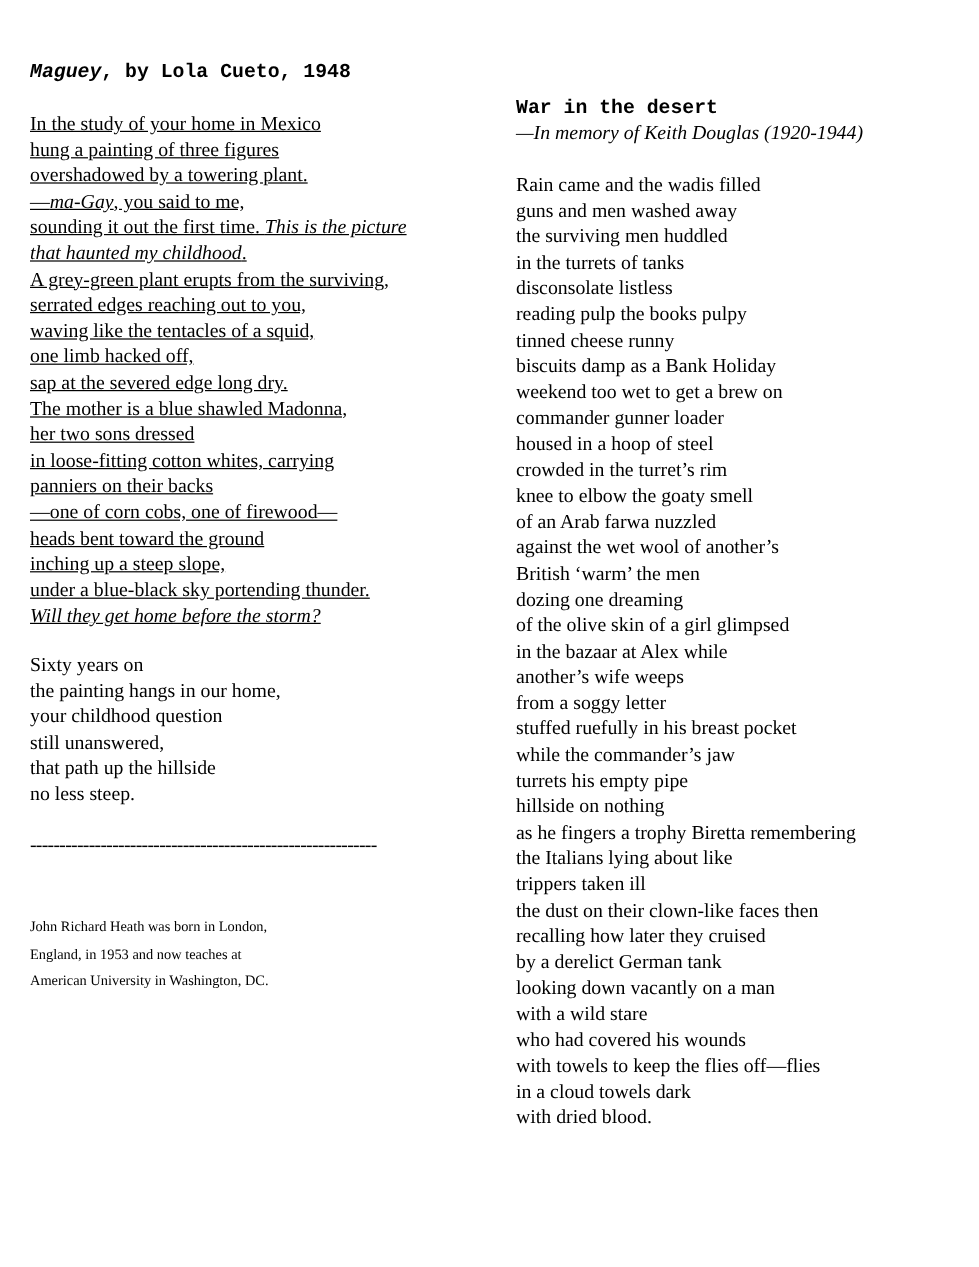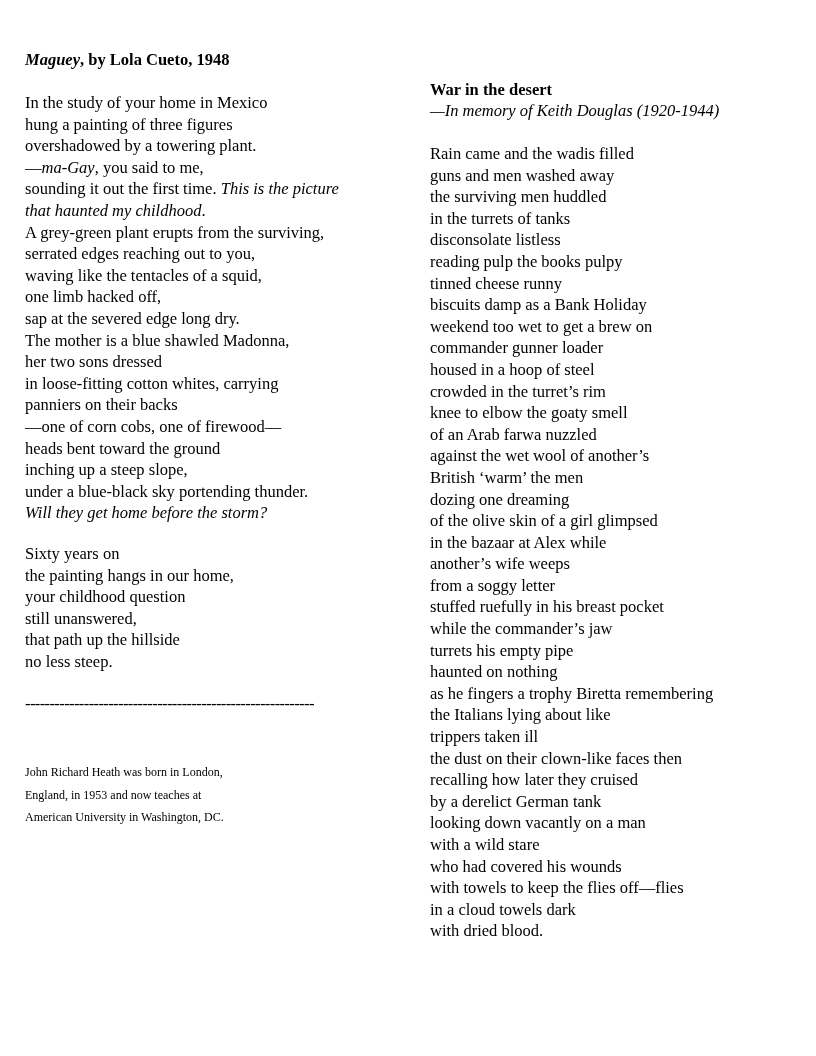--- a/index.html
+++ b/index.html
@@ -17,24 +17,24 @@
     color: #000000;
     line-height: 21.6px;
   }
   .col {
     position: absolute;
     top: 0;
   }
   .col-left { left: 25px; width: 380px; }
   .col-right { left: 430px; width: 380px; }
   .line { white-space: nowrap; min-height: 21.6px; }
-  .bold { font-weight: bold; }
+  .bold { font-weight: bold; font-family: Liberation Mono, monospace; }
   .ital { font-style: italic; }
   .title-left { position: absolute; top: 49px; left: 0; }
-  .stanza1 { position: absolute; top: 92px; left: 0; }
+  .stanza1 { position: absolute; top: 92px; left: 0; text-decoration: underline; }
   .stanza2 { position: absolute; top: 543px; left: 0; }
   .divider {
     position: absolute; top: 693px; left: 0;
     white-space: nowrap; letter-spacing: -0.6px;
   }
   .bio { position: absolute; top: 761px; left: 0; font-size: 12px; line-height: 22.5px; }
   .title-right { position: absolute; top: 79px; left: 0; }
   .subtitle-right { position: absolute; top: 100px; left: 0; font-family: Liberation Serif, serif; }
   .poem2 { position: absolute; top: 143px; left: 0; }
 </style>
@@ -105,21 +105,21 @@
       <div class="line">against the wet wool of another’s</div>
       <div class="line">British ‘warm’ the men</div>
       <div class="line">dozing one dreaming</div>
       <div class="line">of the olive skin of a girl glimpsed</div>
       <div class="line">in the bazaar at Alex while</div>
       <div class="line">another’s wife weeps</div>
       <div class="line">from a soggy letter</div>
       <div class="line">stuffed ruefully in his breast pocket</div>
       <div class="line">while the commander’s jaw</div>
       <div class="line">turrets his empty pipe</div>
-      <div class="line">haunted on nothing</div>
+      <div class="line">hillside on nothing</div>
       <div class="line">as he fingers a trophy Biretta remembering</div>
       <div class="line">the Italians lying about like</div>
       <div class="line">trippers taken ill</div>
       <div class="line">the dust on their clown-like faces then</div>
       <div class="line">recalling how later they cruised</div>
       <div class="line">by a derelict German tank</div>
       <div class="line">looking down vacantly on a man</div>
       <div class="line">with a wild stare</div>
       <div class="line">who had covered his wounds</div>
       <div class="line">with towels to keep the flies off—flies</div>

